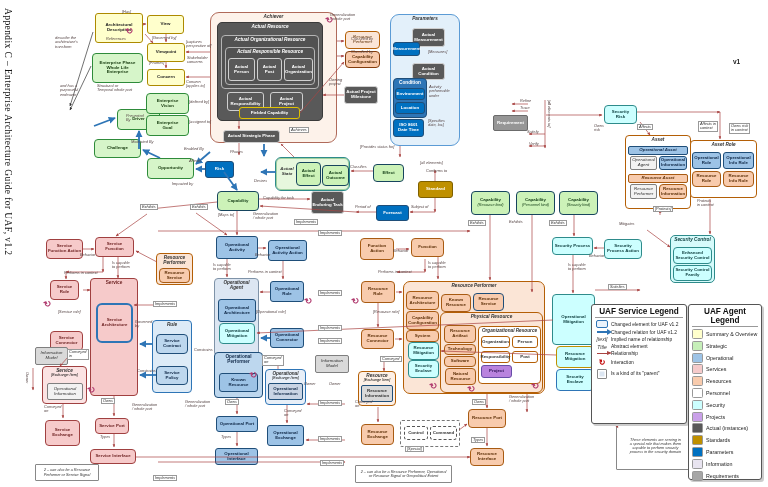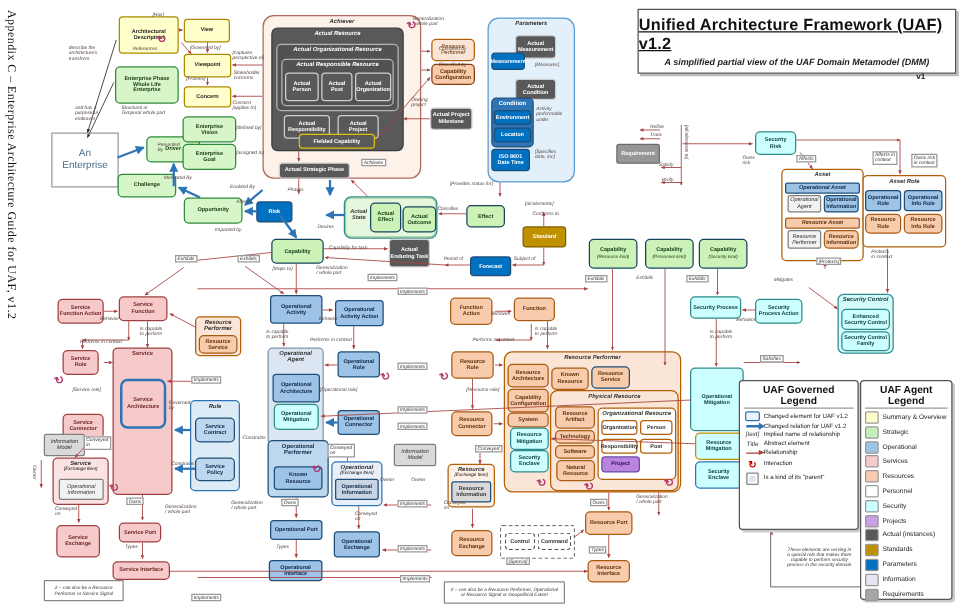--- a/index.html
+++ b/index.html
@@ -218,27 +218,23 @@
       <line x1="378" y1="407" x2="378" y2="422" class="er" marker-end="url(#ar)"></line>
       <line x1="459" y1="430" x2="467" y2="424" class="er" marker-end="url(#ar)"></line>
       <line x1="487" y1="394" x2="487" y2="408" class="er" marker-end="url(#ar)"></line>
       <line x1="487" y1="428" x2="487" y2="446" class="er" marker-end="url(#ar)"></line>
       <line x1="527" y1="394" x2="527" y2="412" class="er" marker-end="url(#ar)"></line>
       <line x1="595" y1="290" x2="640" y2="290" class="er" marker-end="url(#ar)"></line>
       <line x1="553" y1="320" x2="257" y2="333" class="er" marker-end="url(#ar)"></line>
       <line x1="556" y1="355" x2="441" y2="351" class="er" marker-end="url(#ar)"></line>
       <line x1="595" y1="380" x2="618" y2="428" class="ed" marker-end="url(#ar)"></line>
     </svg>
-  <div class="titleblock">
-    <div class="tb-title">Unified Architecture Framework (UAF) v1.2</div>
-    <div class="tb-sub">A simplified partial view of the UAF Domain Metamodel (DMM)</div>
-  </div>
   <div class="tb-ver">v1</div>
   <div class="legend" style="left:591px;top:304px;width:96px;height:120px;">
-    <h4>UAF Governed Legend</h4>
+    <h4>UAF Service Legend</h4>
     <div id="el-items">
         <div class="li">
           <span class="ic">
             <span class="ic-box"></span>
           </span>
           <span>Changed element for UAF v1.2</span>
         </div>
         <div class="li">
           <span class="ic">
             <span class="ic-arrow"></span>
@@ -334,22 +330,20 @@
         </div>
       </div>
   </div>
 <div class="node y" style="left: 95px; top: 13px; width: 48px; height: 30px;"><span class="lb">Architectural
 Description</span></div>
     <div class="node y" style="left: 147px; top: 15px; width: 37px; height: 19px;"><span class="lb">View</span></div>
     <div class="node y" style="left: 147px; top: 43px; width: 38px; height: 19px;"><span class="lb">Viewpoint</span></div>
     <div class="node y" style="left: 147px; top: 69px; width: 38px; height: 17px;"><span class="lb">Concern</span></div>
     <div class="node g" style="left: 92px; top: 53px; width: 51px; height: 30px;"><span class="lb">Enterprise Phase
 Whole Life
-Enterprise</span></div>
-    <div class="node ent" style="left: 41px; top: 106px; width: 54px; height: 44px;"><span class="lb">An
 Enterprise</span></div>
     <div class="node g" style="left: 117px; top: 109px; width: 43px; height: 21px;"><span class="lb">Driver</span></div>
     <div class="node g" style="left: 94px; top: 139px; width: 47px; height: 19px;"><span class="lb">Challenge</span></div>
     <div class="node g" style="left: 146px; top: 93px; width: 43px; height: 21px;"><span class="lb">Enterprise
 Vision</span></div>
     <div class="node g" style="left: 146px; top: 115px; width: 43px; height: 21px;"><span class="lb">Enterprise
 Goal</span></div>
     <div class="node g" style="left: 147px; top: 158px; width: 47px; height: 21px;"><span class="lb">Opportunity</span></div>
     <div class="node pb" style="left: 205px; top: 161px; width: 29px; height: 17px;"><span class="lb">Risk</span></div>
     <div class="node cream cont" style="left: 210px; top: 12px; width: 127px; height: 131px;"><span class="ct">Achiever</span></div>

